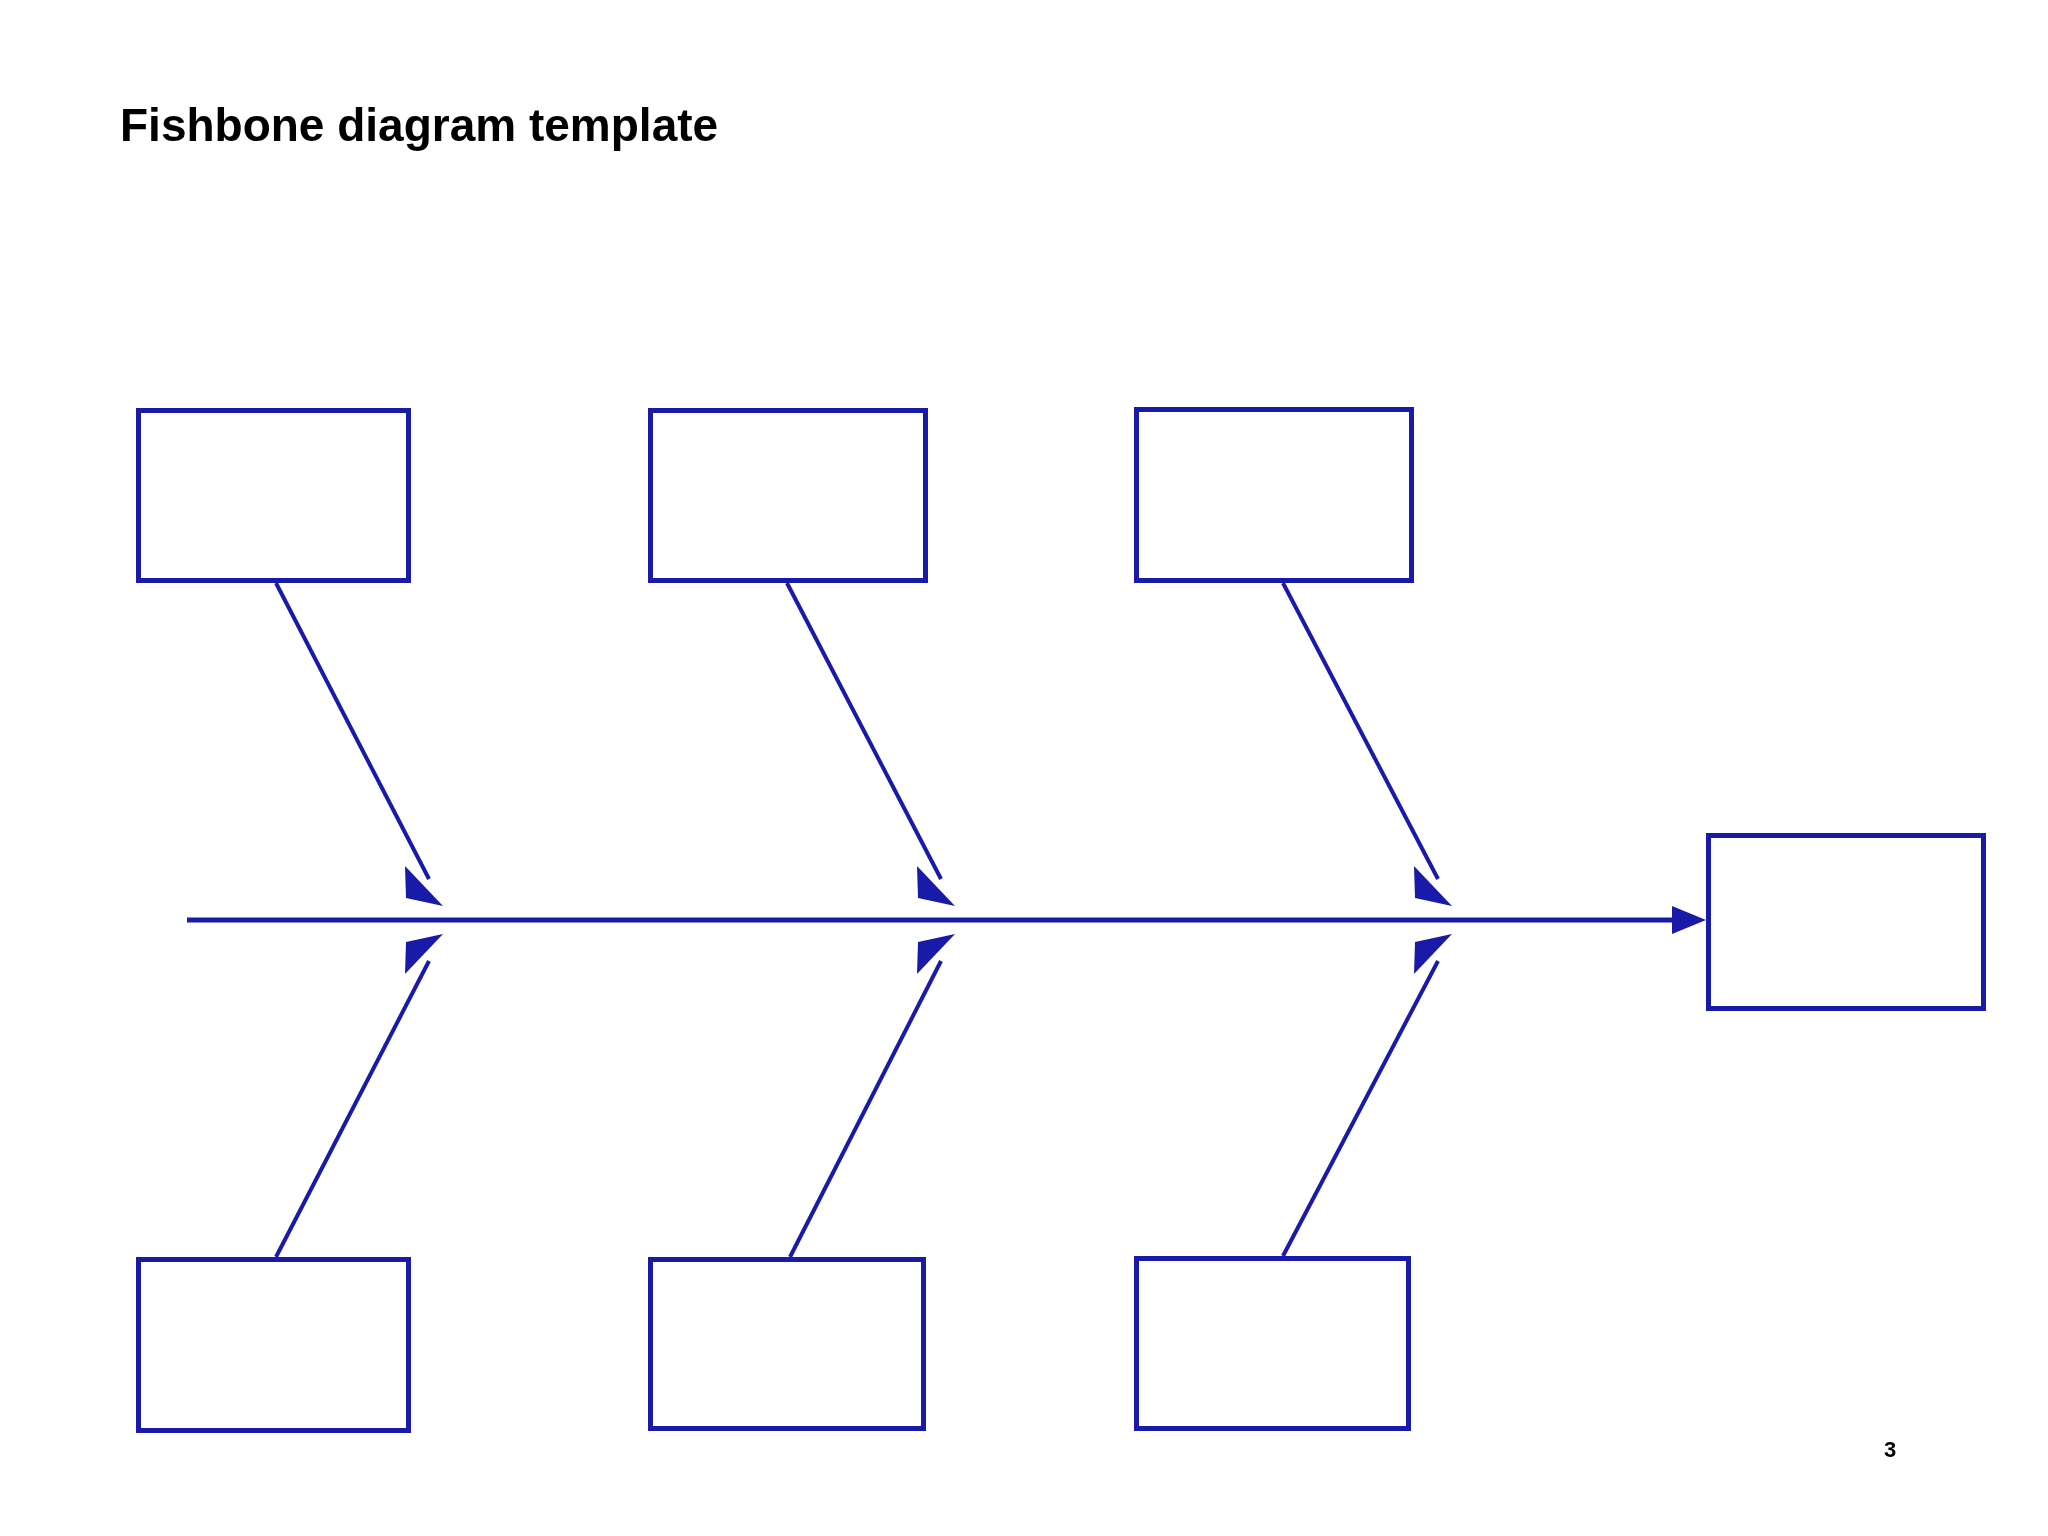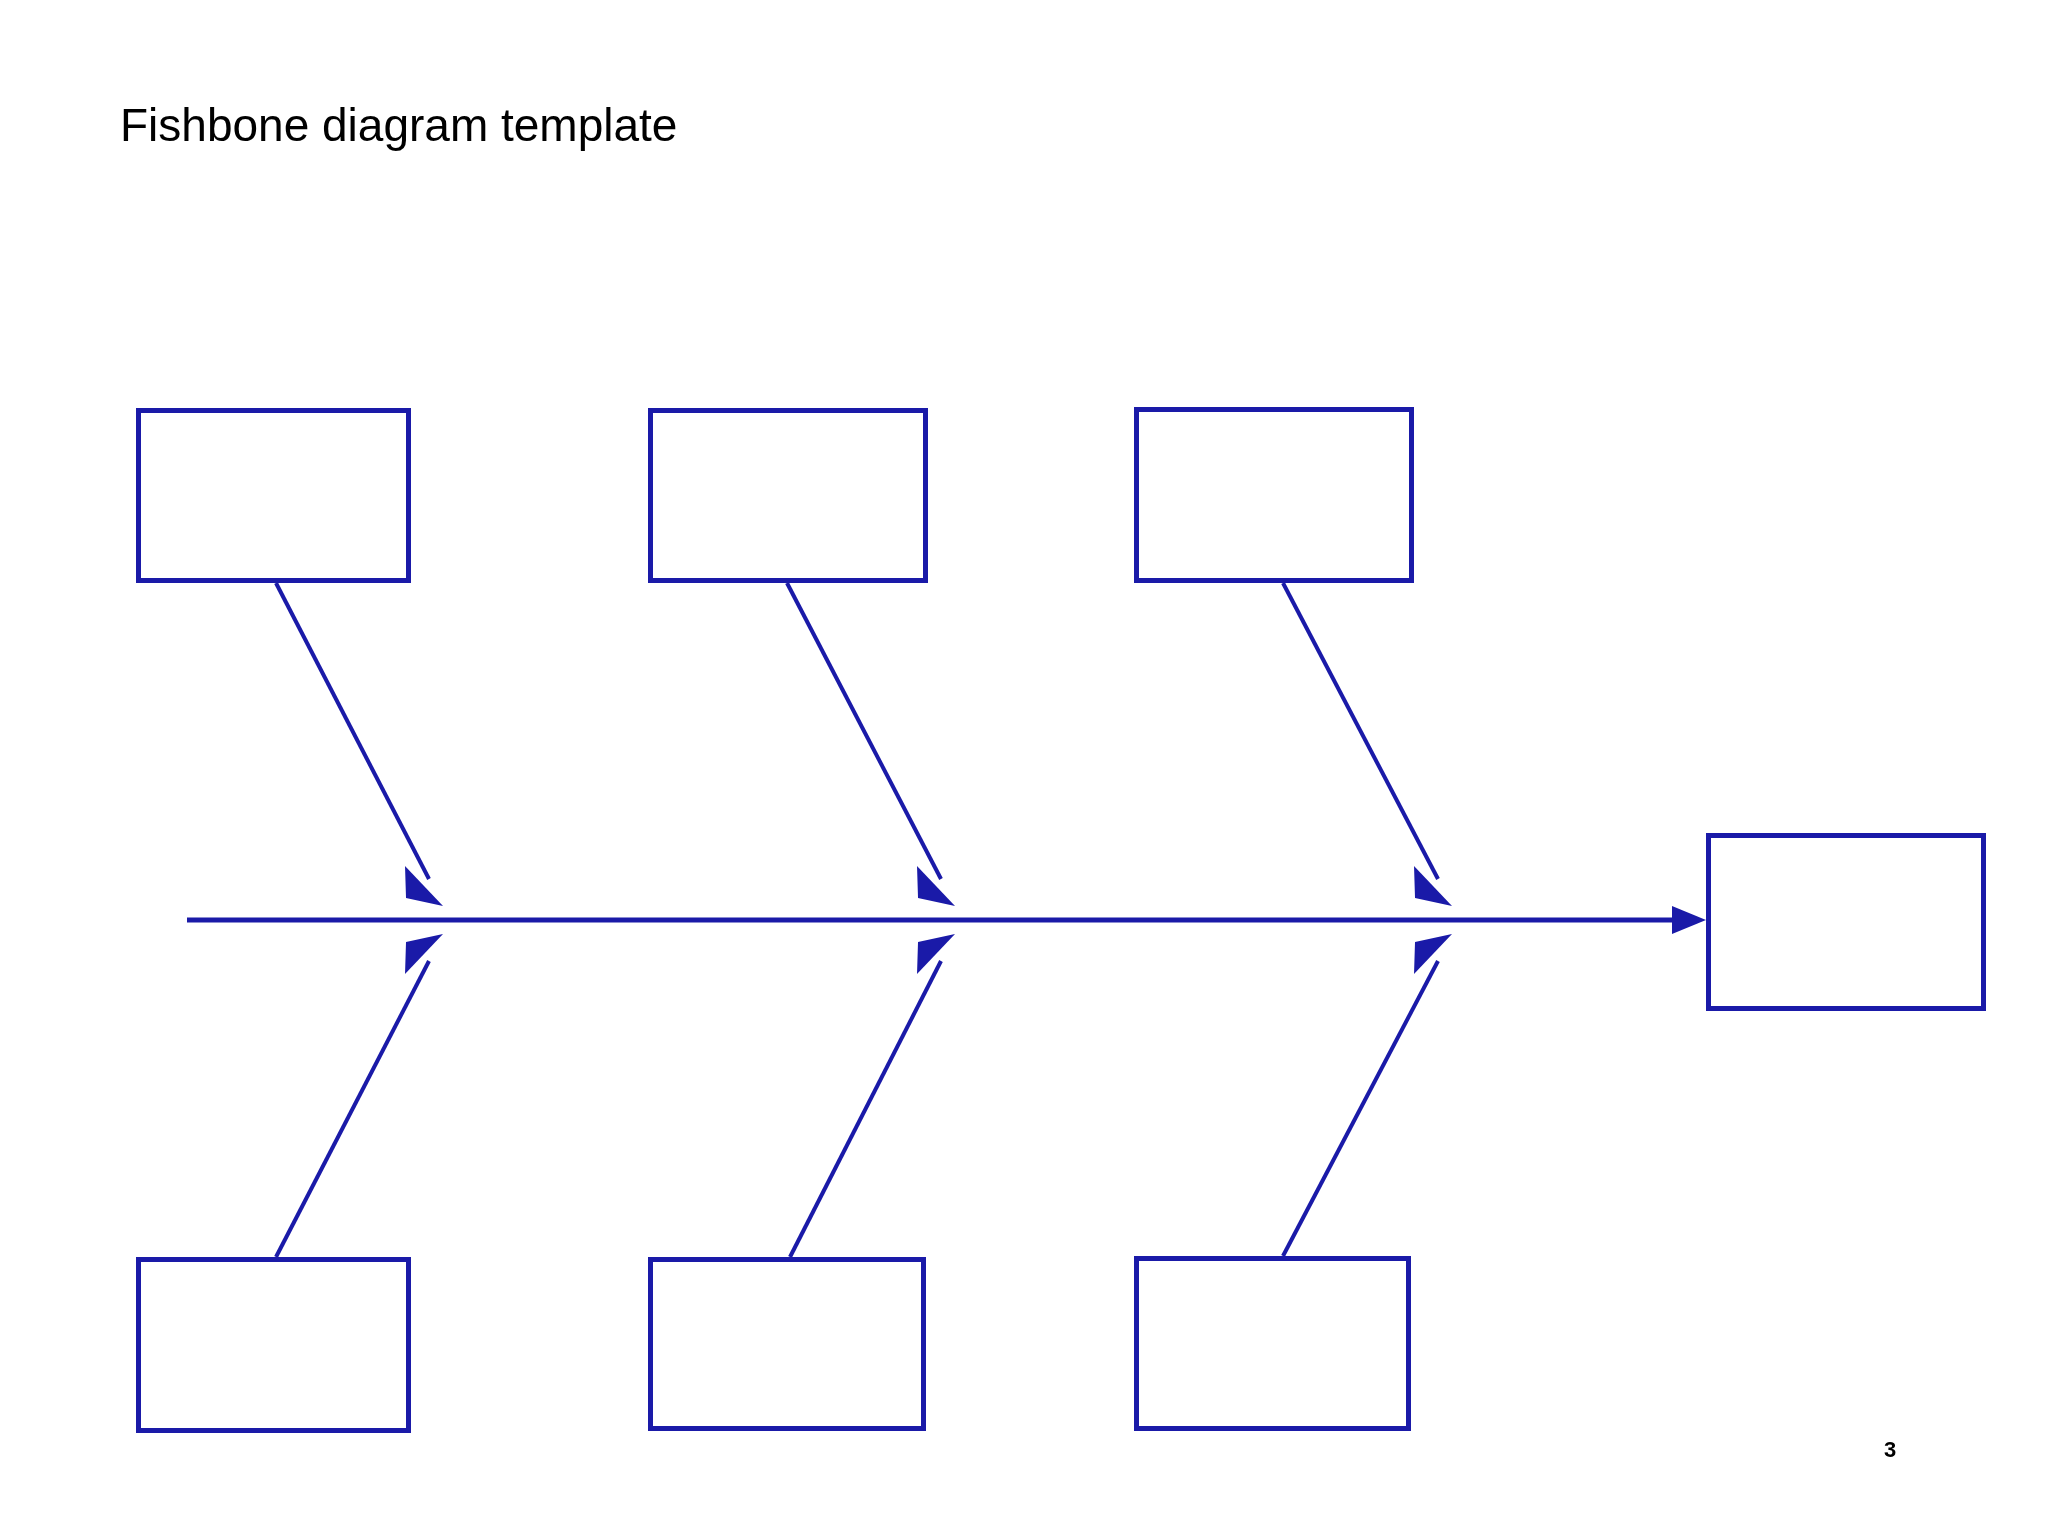--- a/index.html
+++ b/index.html
@@ -26,21 +26,21 @@
     background: #ffffff;
   }
 
   
   #slide-title {
     position: absolute;
     left: 120px;
     top: 97px;
     font-size: 46px;
     line-height: 56px;
-    font-weight: 400;
+    font-weight: 700;
     color: #000000;
     letter-spacing: 0px;
     white-space: nowrap;
     font-family: "Liberation Sans", sans-serif;
   }
 
   
   #page-number {
     position: absolute;
     left: 1884px;

